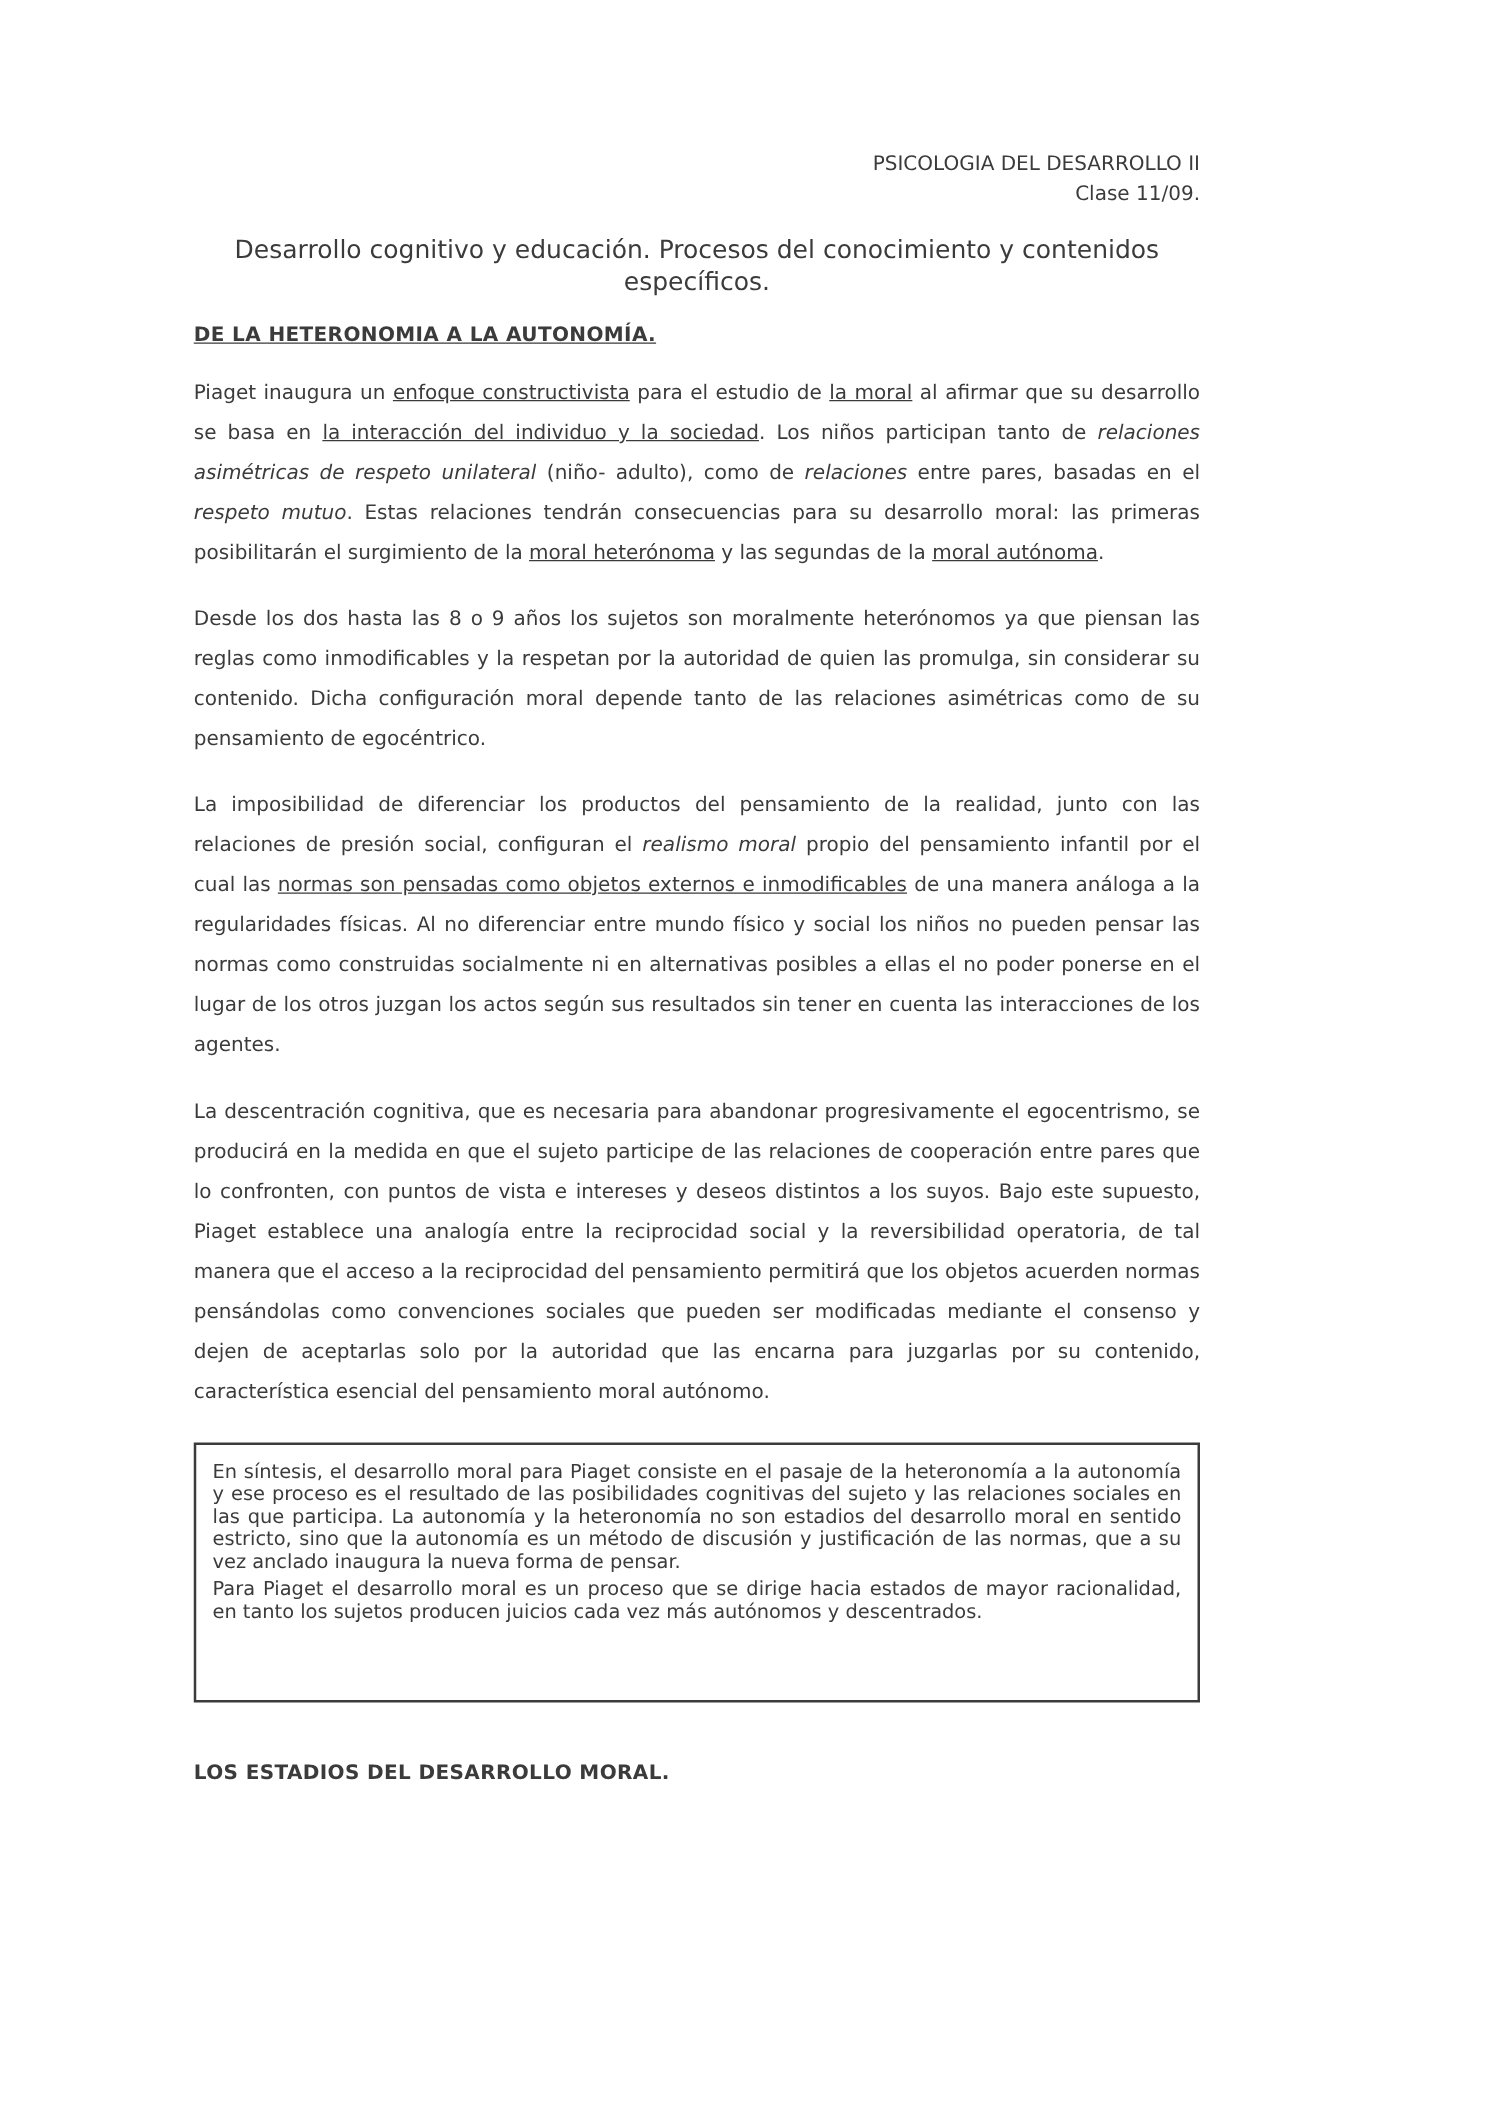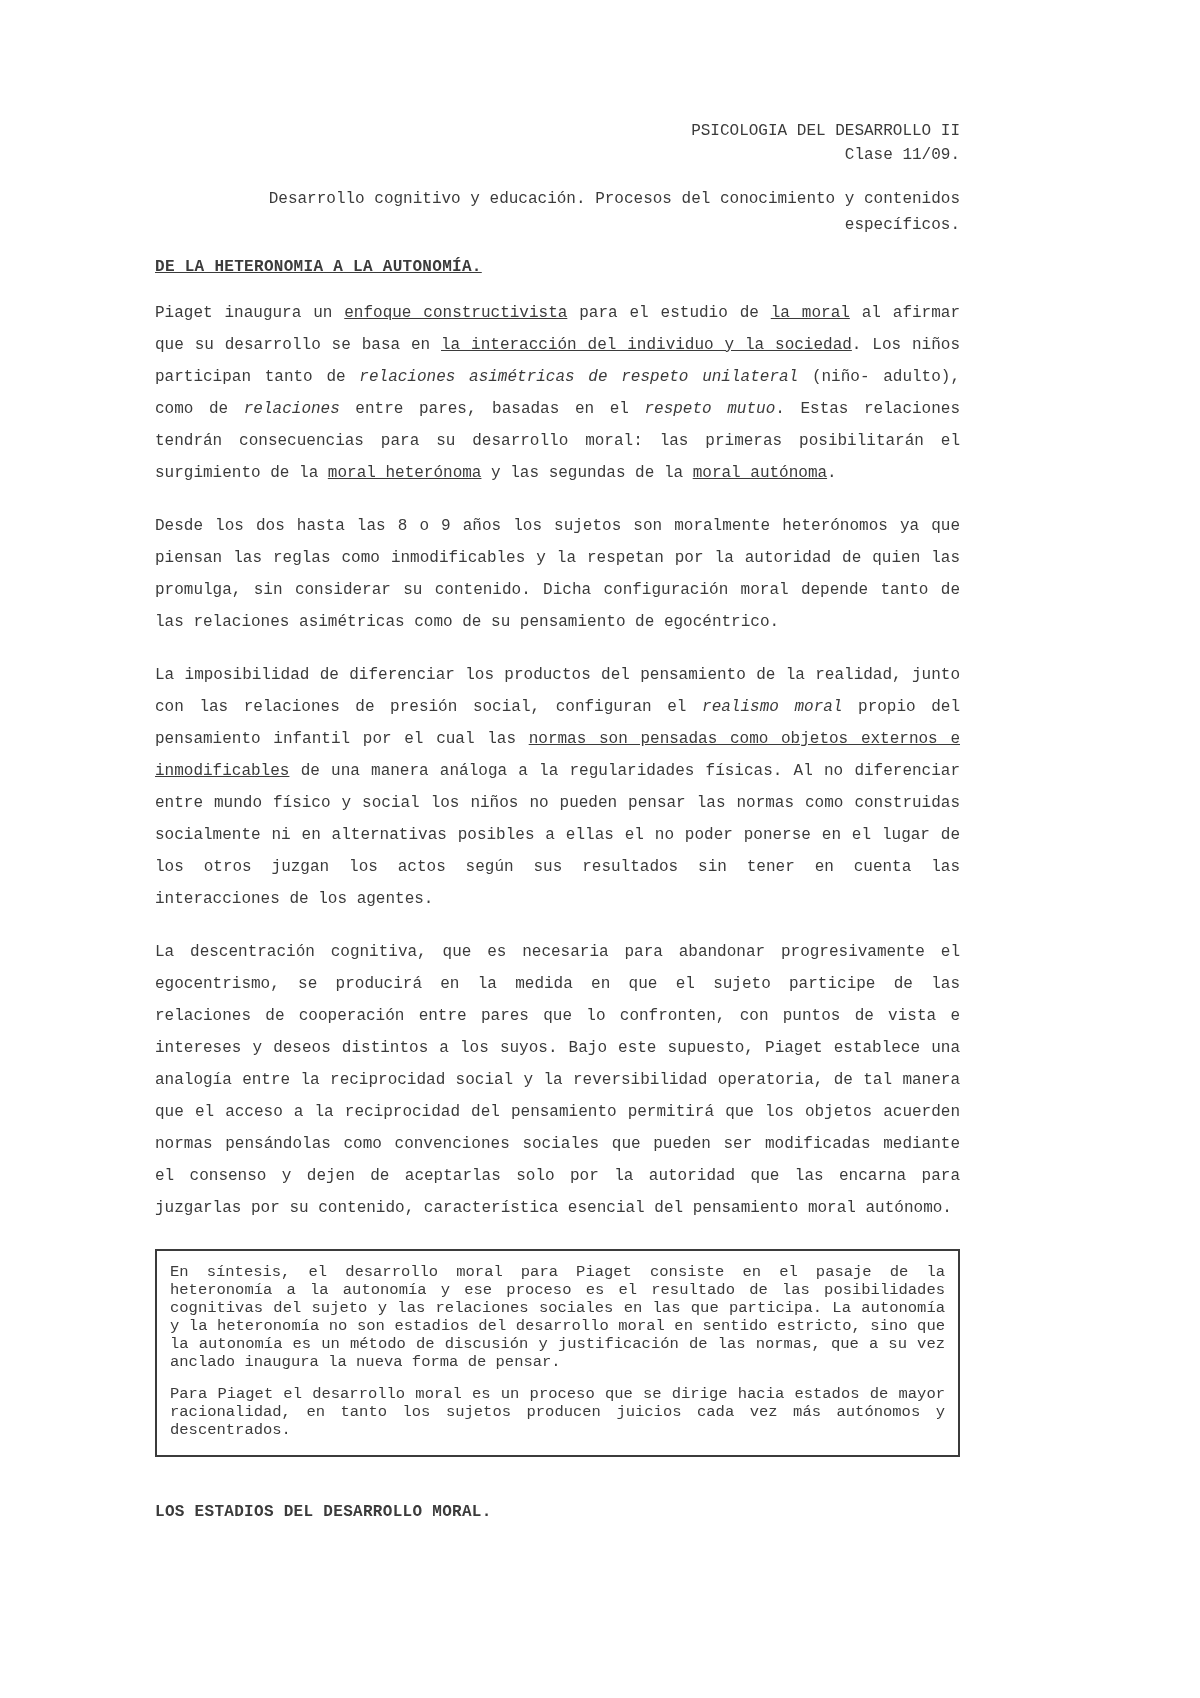--- a/index.html
+++ b/index.html
@@ -8,33 +8,32 @@
     width: 1200px;
     font-family: "DejaVu Sans", "Liberation Sans", sans-serif;
     color: #3b3b3b;
   }
   .page {
     width: 1200px;
     height: 1698px;
     background: #ffffff;
     padding: 121px 240px 40px 155px;
     overflow: hidden;
-    font-family: Liberation Mono, monospace;
   }
   .hdr-line {
     text-align: right;
     font-size: 16px;
     line-height: 20px;
   }
   .hdr-line.second { margin-top: 4px; }
   .intro {
     margin-top: 21px;
-    font-size: 16px;
+    font-size: 20px;
     line-height: 26px;
-    text-align: right;
+    text-align: center;
   }
   .section-heading {
     margin-top: 20px;
     font-size: 16px;
     font-weight: bold;
     letter-spacing: 0.3px;
   }
   .section-heading.ul { text-decoration: underline; }
   .para {
     margin-top: 21px;
@@ -49,21 +48,21 @@
     border: 2px solid #3b3b3b;
     padding: 12px 13px;
     height: 208px;
     overflow: hidden;
   }
   .box-para {
     font-size: 15.5px;
     line-height: 18px;
     text-align: justify;
   }
-  .box-para.second { margin-top: 14px; }
+  .box-para.second { margin-top: 4px; }
   .section-heading.gap-large { margin-top: 46px; }
 </style>
 </head>
 <body>
 
 <div class="page">
 
   <div>
     <p class="hdr-line">PSICOLOGIA DEL DESARROLLO II</p>
     <p class="hdr-line second">Clase 11/09.</p>

